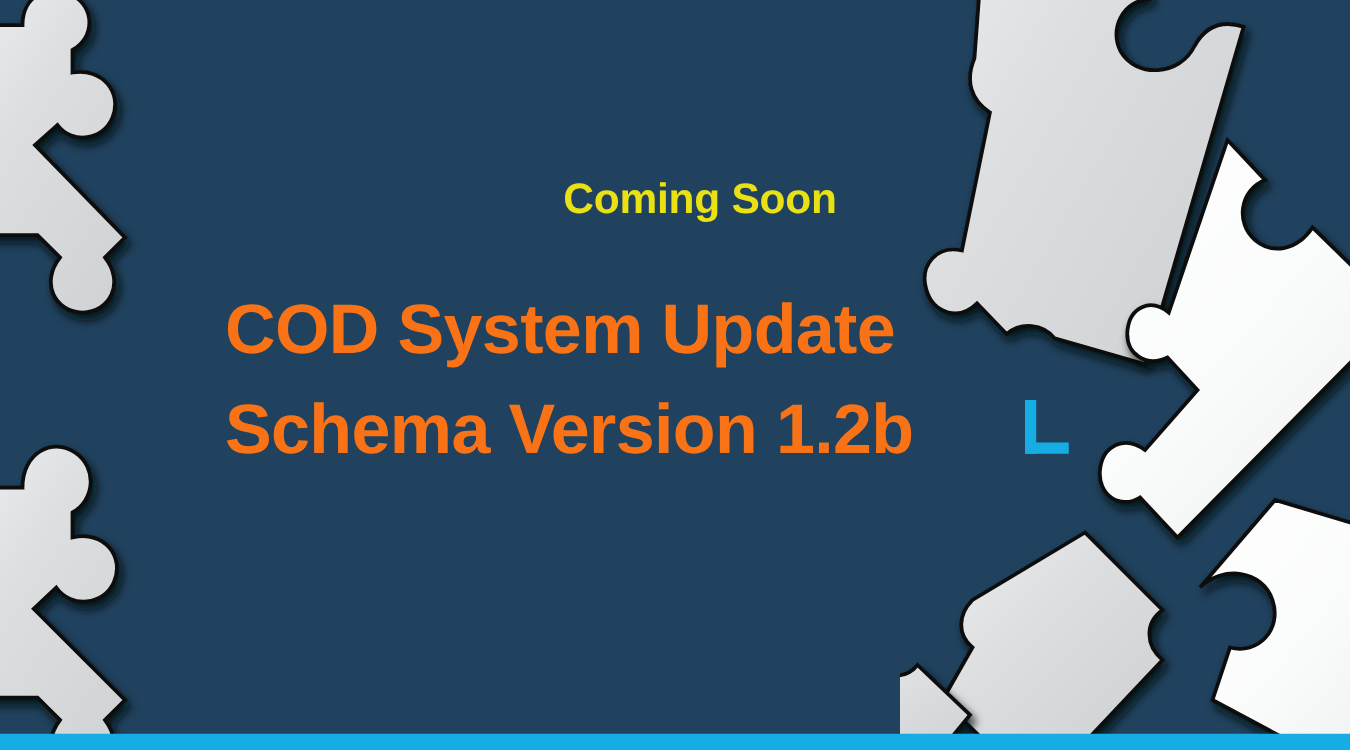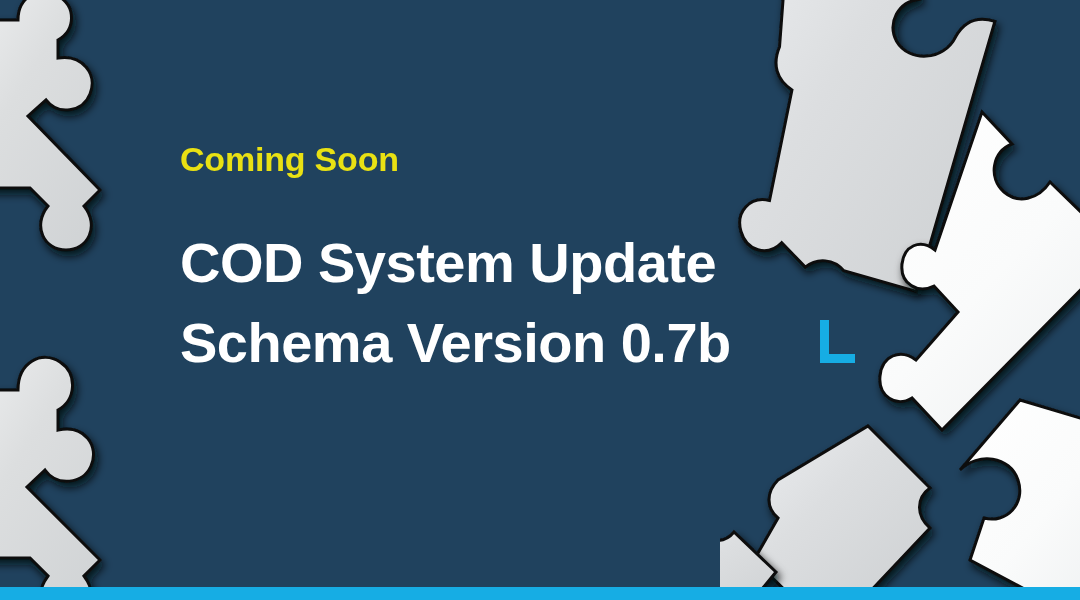--- a/index.html
+++ b/index.html
@@ -218,22 +218,22 @@
                L 400 640
                L 400 430
                L 300 400
                Z" fill="url(#gradR2)" stroke="#0c0c0c" stroke-width="3"></path>
     </g>
   </svg>
 
   <div id="corner-mark" style="border-left-color: rgb(22, 173, 228); border-bottom-color: rgb(22, 173, 228);"></div>
 
   <div id="text-block">
-    <p id="eyebrow" style="color: rgb(233, 225, 19);">Coming Soon</p>
-    <h1 id="headline" style="color: #ffffff; margin-top: 44px;">
+    <p id="eyebrow" style="color: rgb(233, 225, 19); text-align: center;">Coming Soon</p>
+    <h1 id="headline" style="color: #f97316; margin-top: 44px;">
       <span class="hl-line">COD System Update</span>
-      <span class="hl-line">Schema Version 0.7b</span>
+      <span class="hl-line">Schema Version 1.2b</span>
     </h1>
   </div>
 
   <div id="accent-bar" style="background: rgb(22, 173, 228);"></div>
 
 </div>
 
 </body></html>

